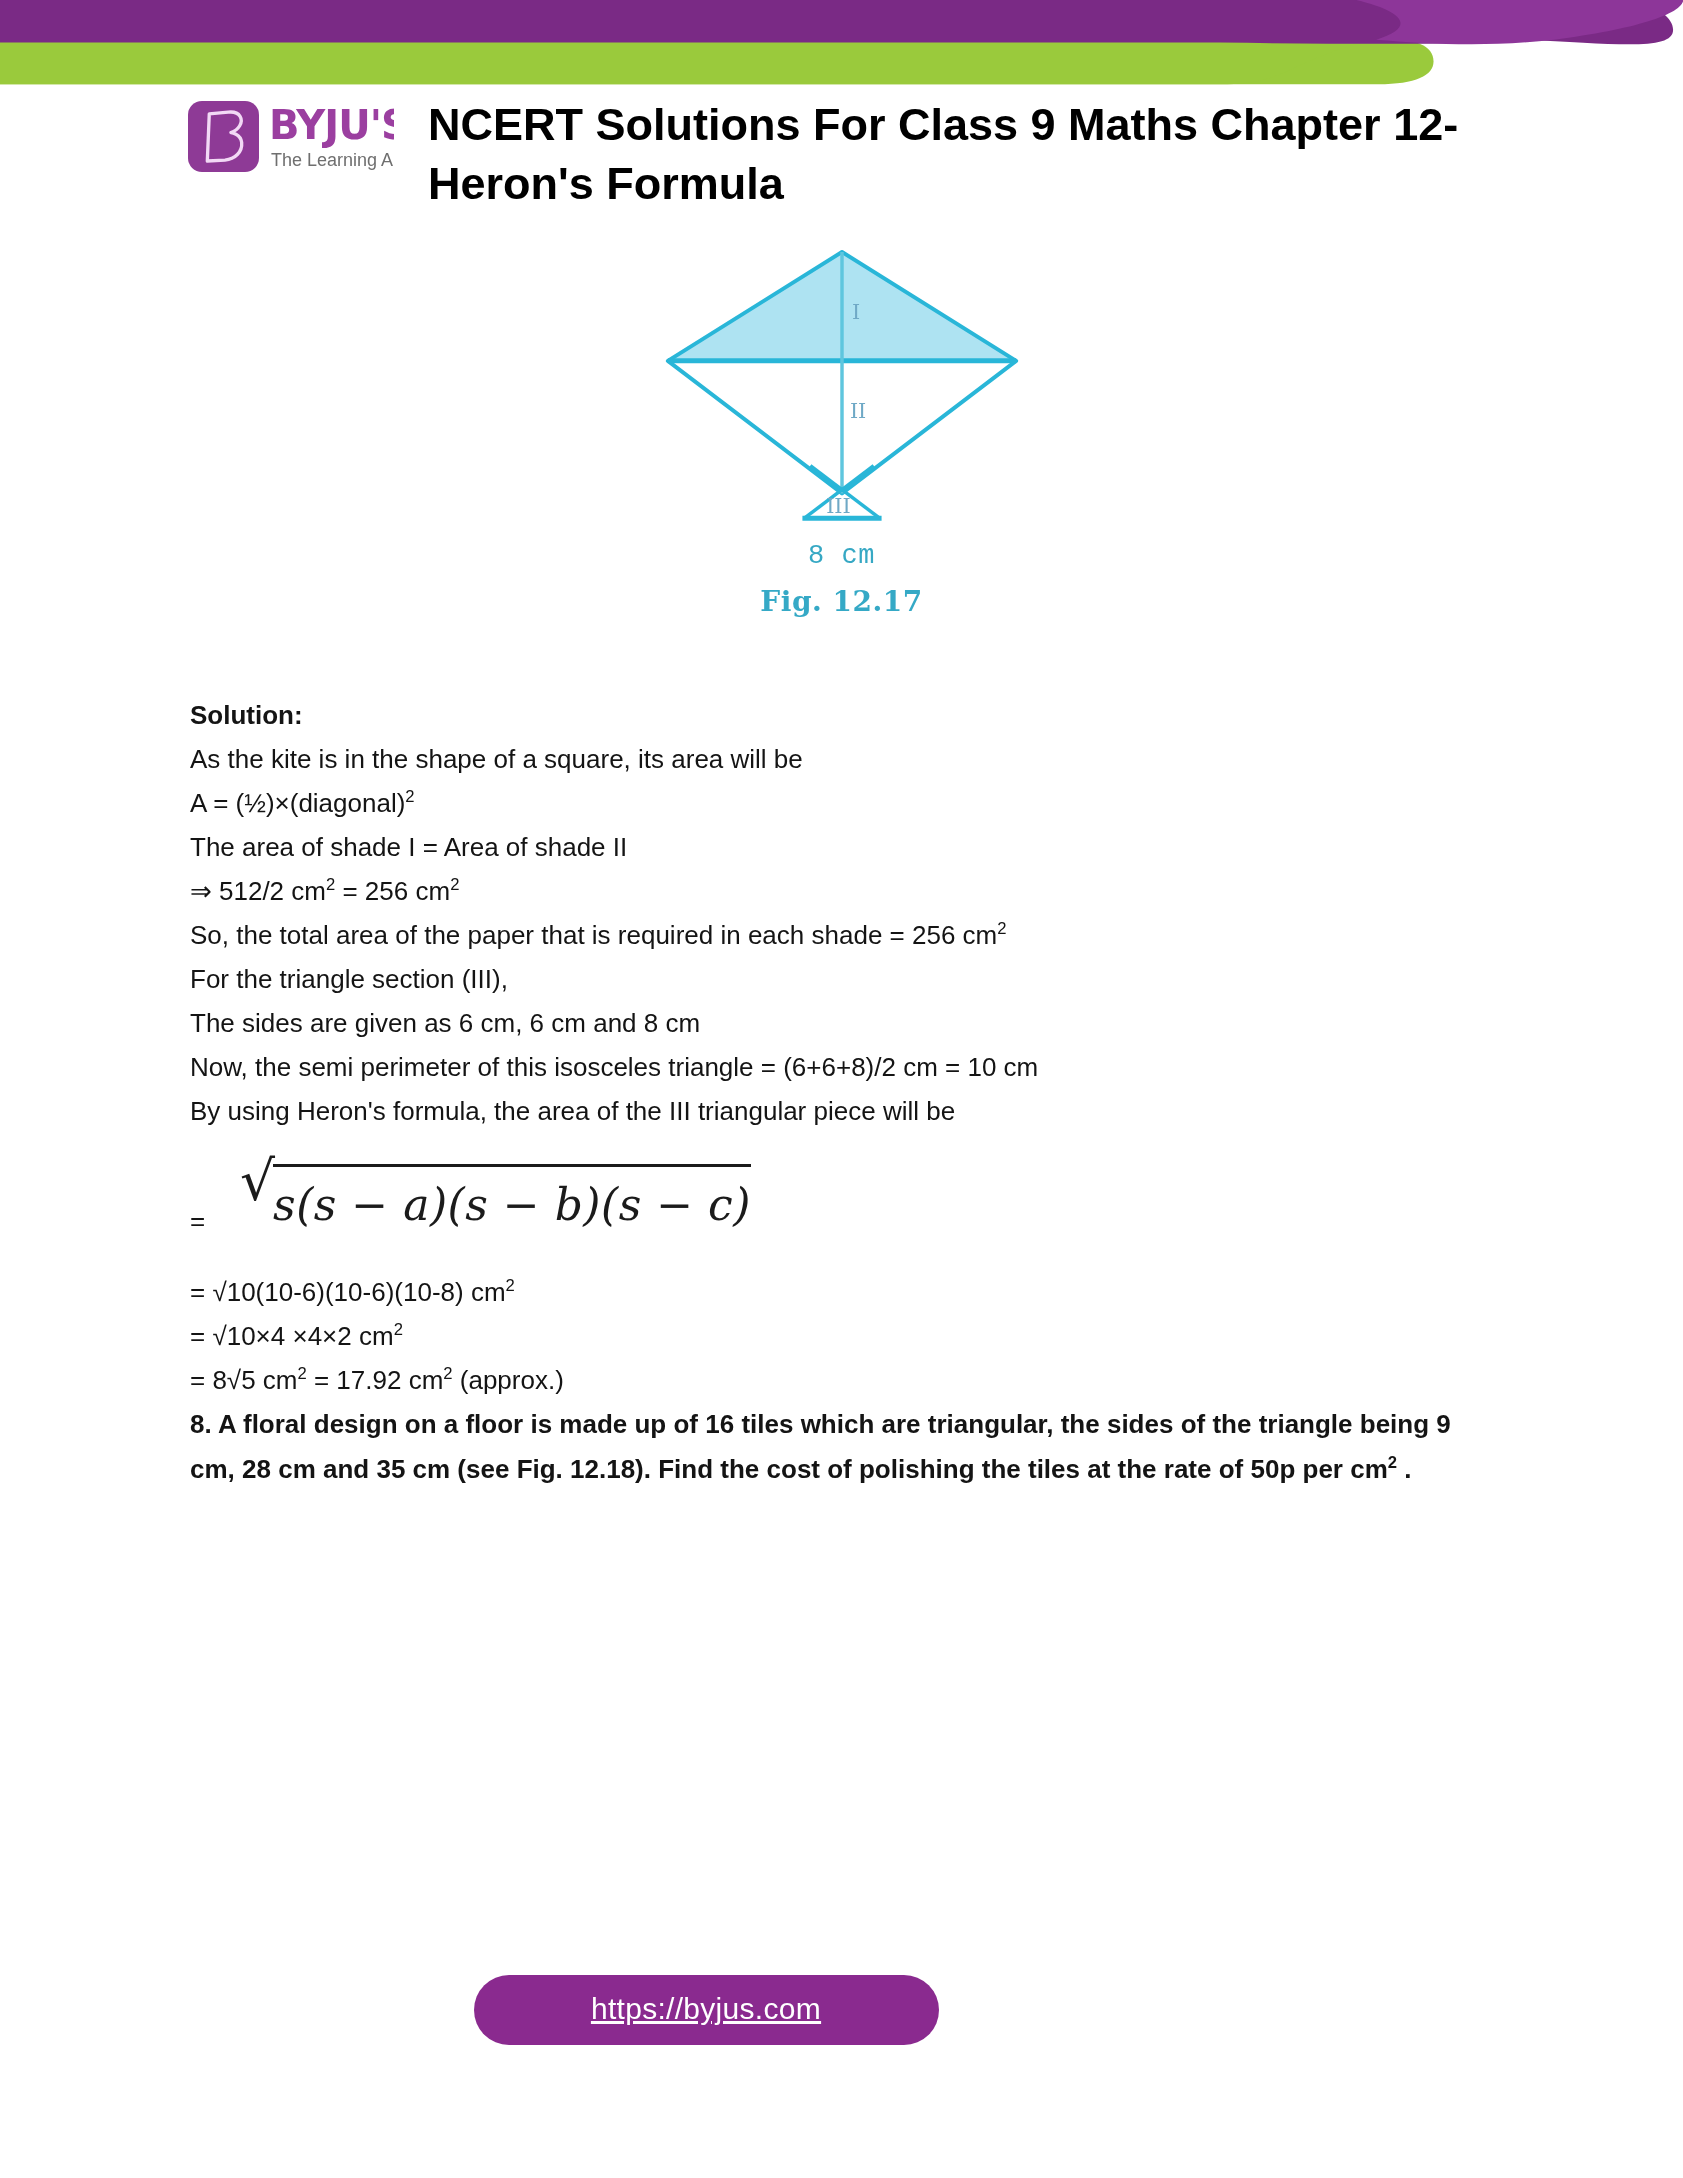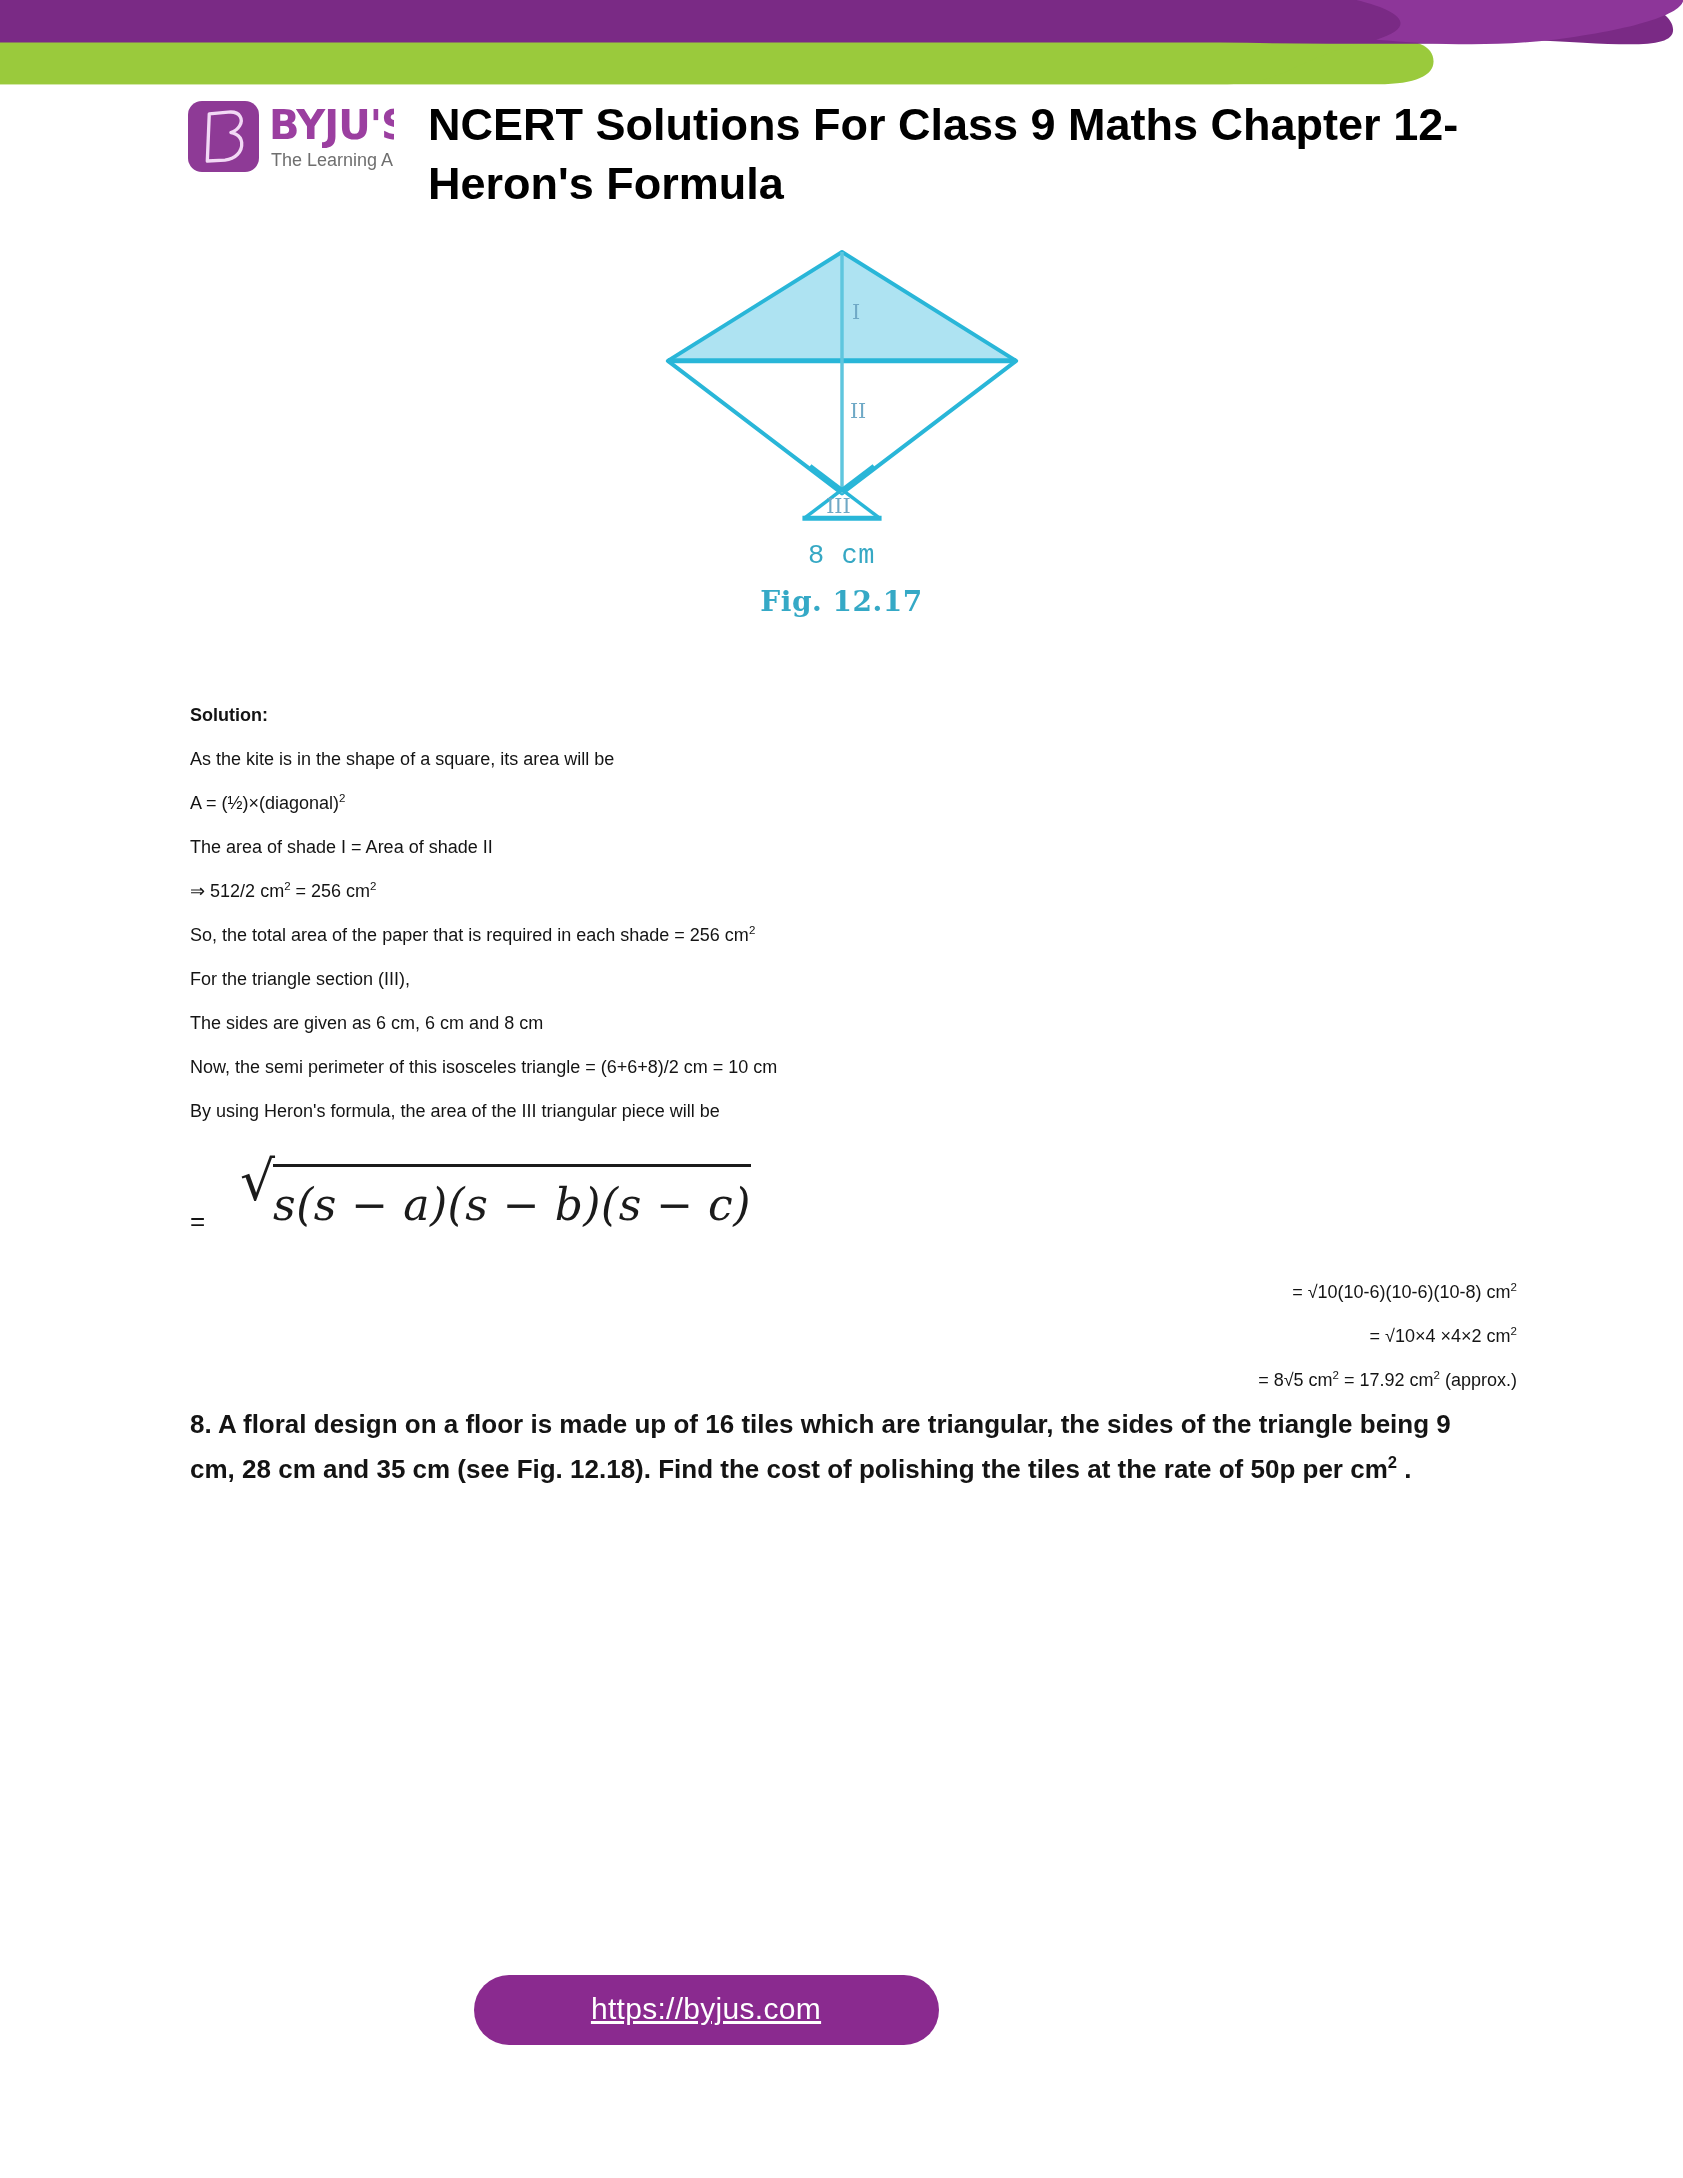--- a/index.html
+++ b/index.html
@@ -119,21 +119,21 @@
   .content {
     position: absolute;
     top: 693px;
     left: 190px;
     width: 1327px;
     font-size: 26px;
     line-height: 1.0;
     color: #141414;
   }
   .line {
-    font-size: 18px;
+    font-size: 26px;
     line-height: 44px;
     white-space: nowrap;
   }
   .line.bold { font-weight: bold; }
   sup { font-size: 0.64em; vertical-align: super; line-height: 0; }
 
   
   .formula-block {
     position: relative;
     height: 117px;
@@ -168,21 +168,21 @@
     line-height: 0.95;
     color: #1b1b1b;
     margin-right: -2px;
   }
   .radicand-box {
     border-top: 3px solid #1b1b1b;
     padding-top: 16px;
     margin-top: 9px;
   }
 
-  .calc-lines { margin-top: 6px; text-align: right; }
+  .calc-lines { margin-top: 6px; }
 
   
   .question {
     font-weight: bold;
     font-size: 26px;
     line-height: 45px;
     width: 1307px;
   }
 
   

